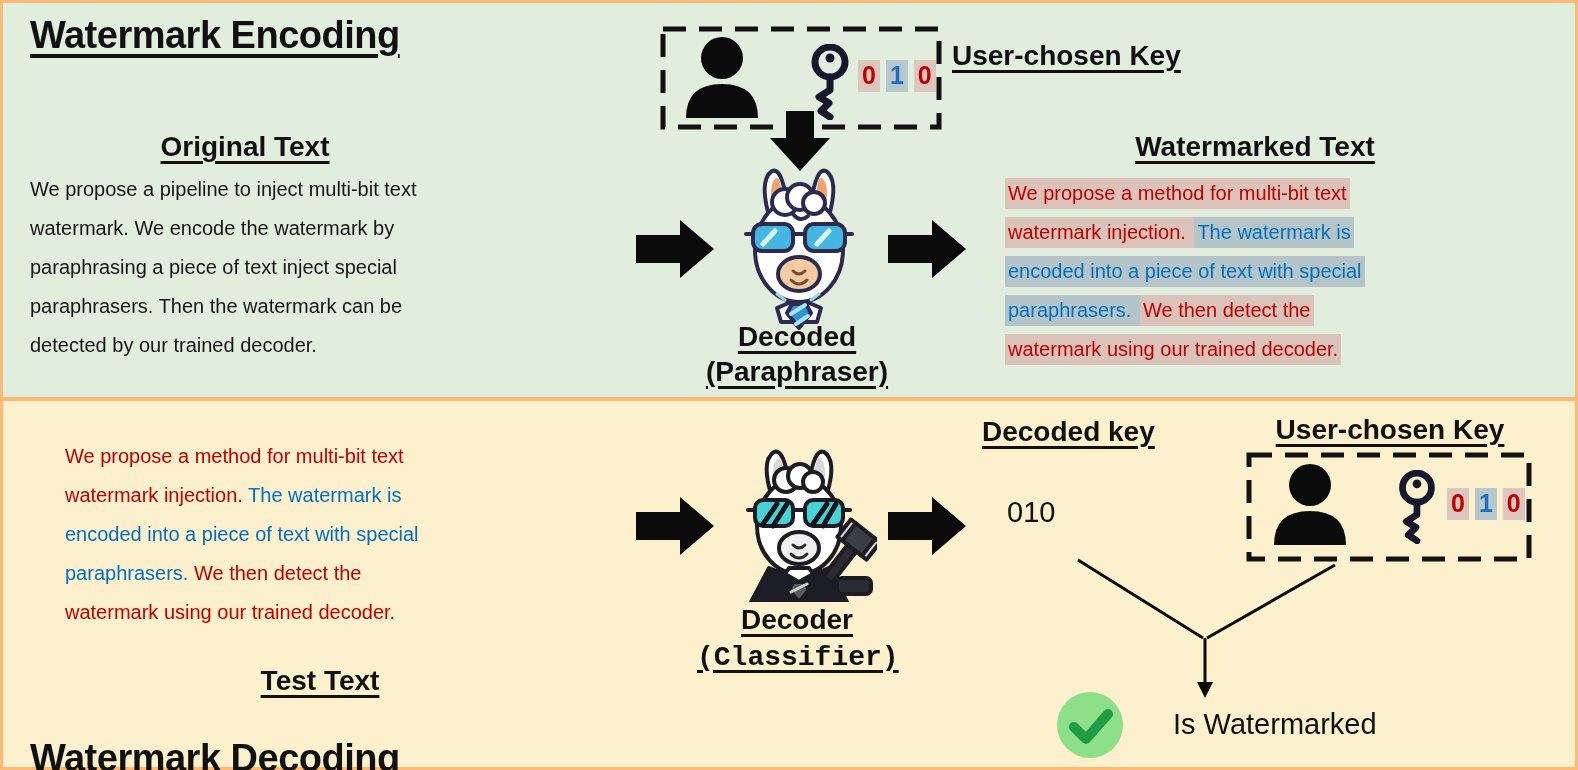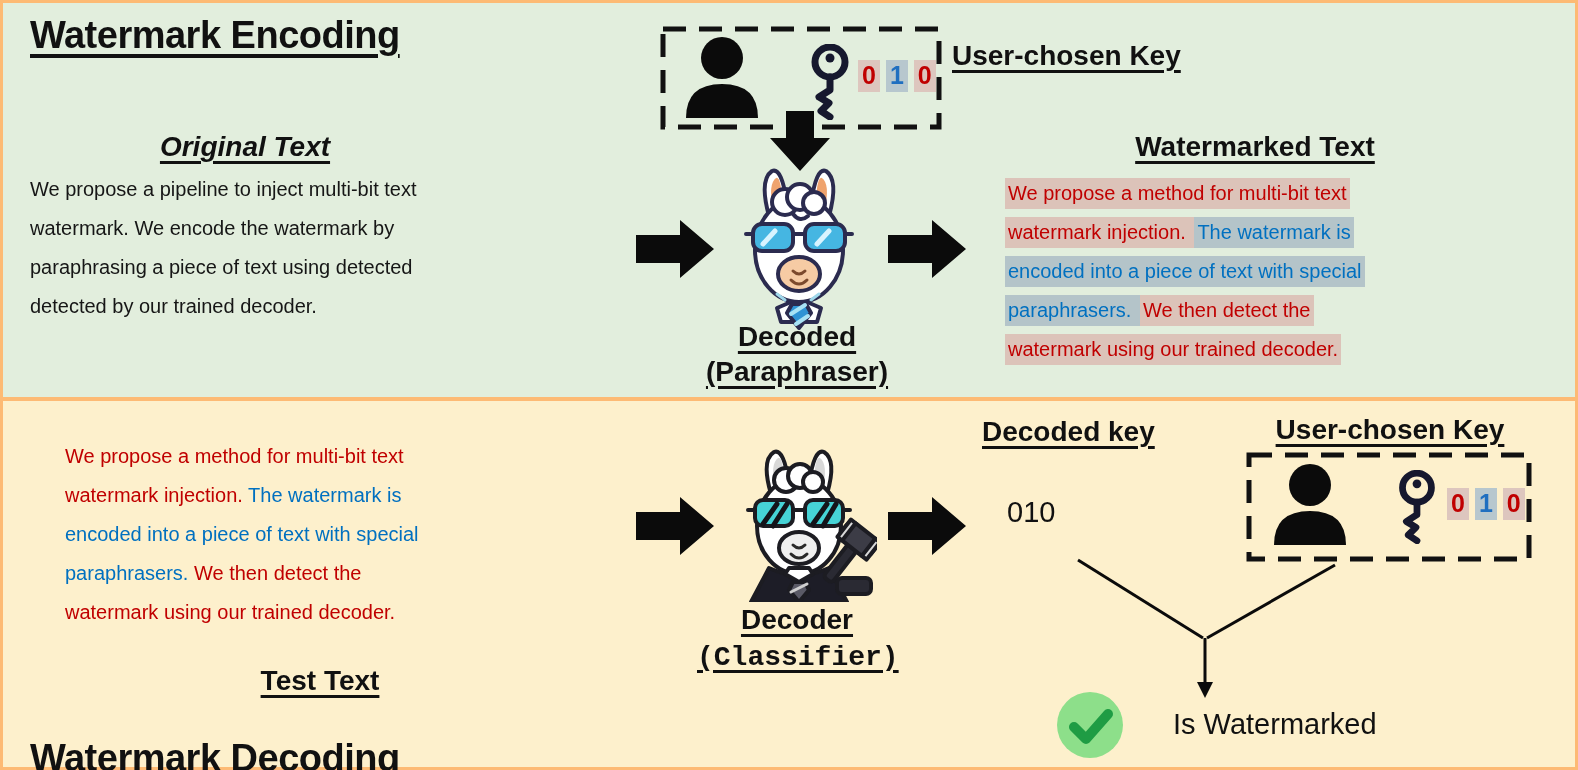--- a/index.html
+++ b/index.html
@@ -41,26 +41,27 @@
 </head>
 <body>
 
 <div class="canvas">
 
   <div class="panel green"></div>
   <div class="panel cream"></div>
 
   <div class="abs title" style="left:30px;top:14px;">Watermark Encoding</div>
 
-  <div class="abs heading center" style="left:95px;top:131px;width:300px;font-style:italic;">Original Text</div>
+  <div class="abs heading center" style="left:95px;top:131px;width:300px;">Original Text</div>
 
   <div class="abs para" style="left:30px;top:170px;width:620px;">
       <div class="tline"><span class="seg black">We propose a pipeline to inject multi-bit text</span></div>
       <div class="tline"><span class="seg black">watermark. We encode the watermark by</span></div>
-      <div class="tline"><span class="seg black">paraphrasing a piece of text using detected</span></div>
+      <div class="tline"><span class="seg black">paraphrasing a piece of text inject special</span></div>
+      <div class="tline"><span class="seg black">paraphrasers. Then the watermark can be</span></div>
       <div class="tline"><span class="seg black">detected by our trained decoder.</span></div>
     </div>
 
   <div class="abs" style="left:660px;top:26px;width:282px;height:104px;">
     <svg width="282" height="104" viewBox="0 0 282 104">
       <rect x="3" y="3" width="276" height="98" fill="none" stroke="#111" stroke-width="5" stroke-dasharray="23 13"></rect>
     </svg>
   </div>
   <svg class="abs" style="left:680px;top:36px;" width="84" height="82" viewBox="0 0 84 82">
     <circle cx="42" cy="22" r="21" fill="#0b0b0b"></circle>

